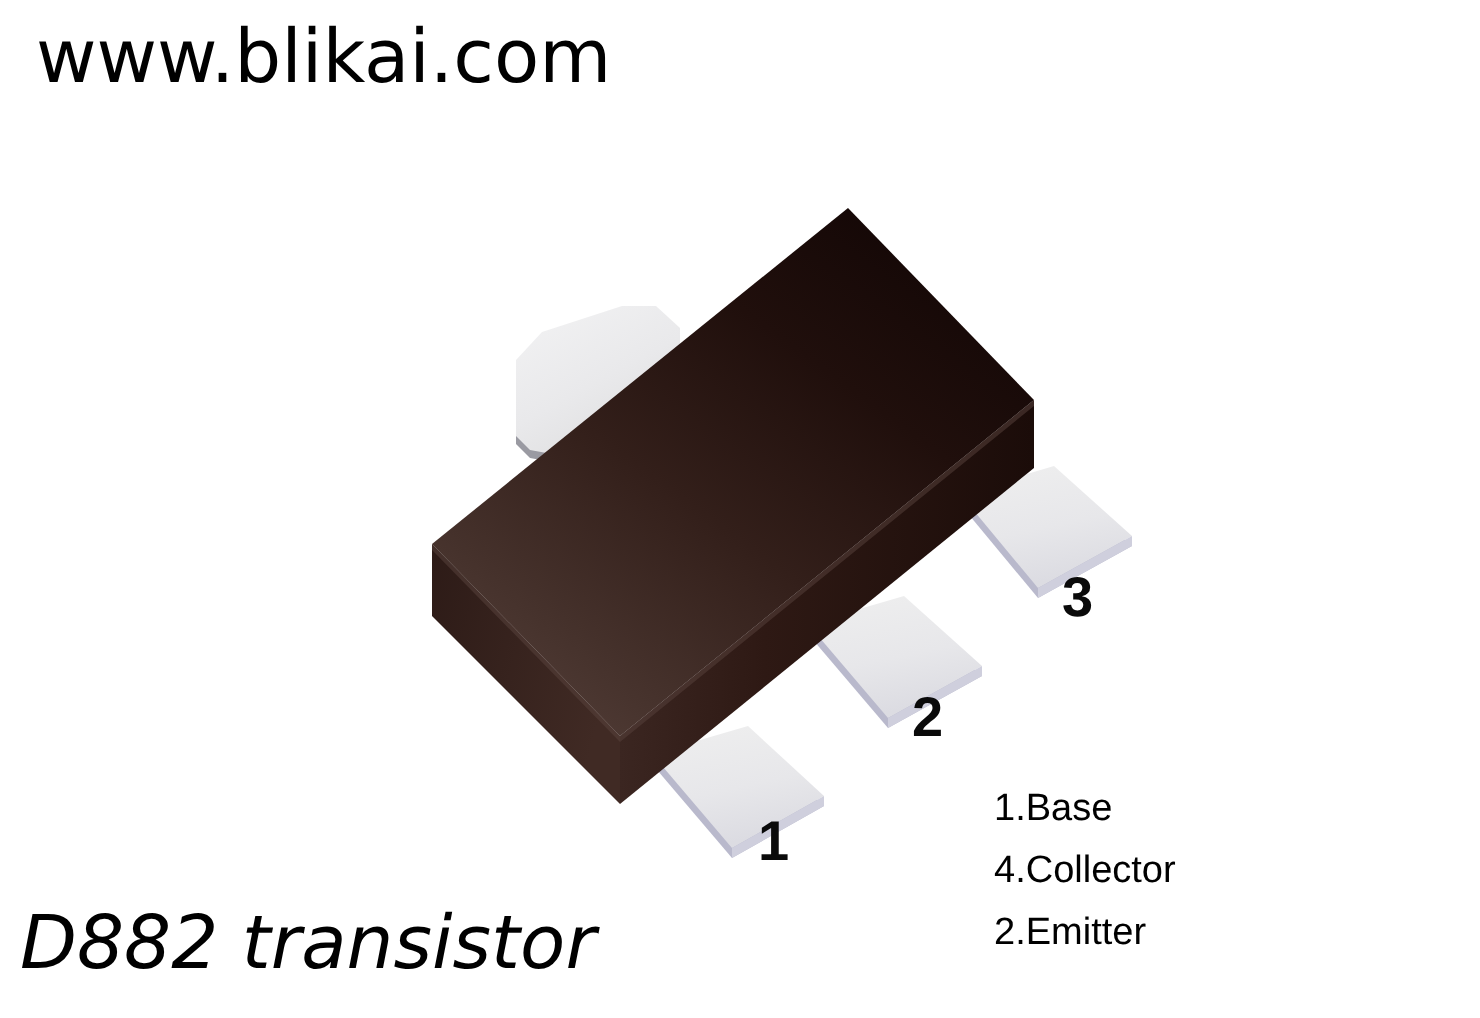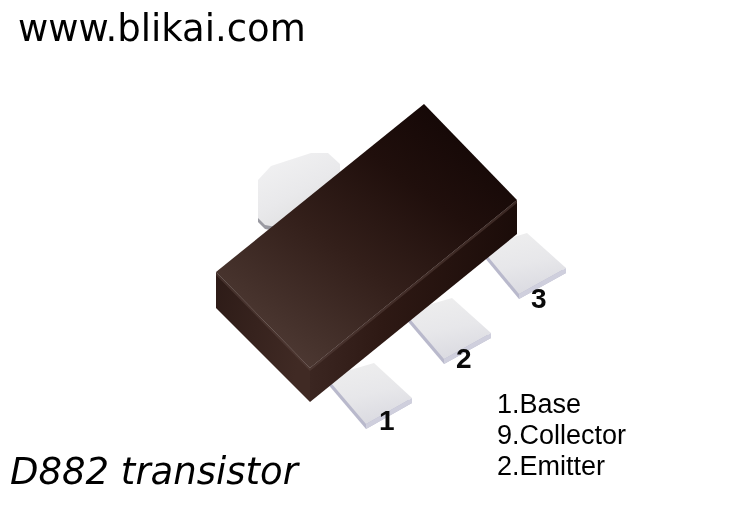--- a/index.html
+++ b/index.html
@@ -49,21 +49,21 @@
     white-space: nowrap;
     line-height: 1.1;
     font-style: italic;
   }
 
   .legend {
     position: absolute;
     left: 497px;
     top: 389px;
     font-family: "Liberation Sans", sans-serif;
-    font-size: 27px;
+    font-size: 19px;
     font-weight: 400;
     color: #000000;
     line-height: 31px;
     white-space: nowrap;
   }
   .legend-row { display: block; }
 
   .pin-num {
     position: absolute;
     font-family: "Liberation Sans", sans-serif;
@@ -165,21 +165,21 @@
       <path d="M 216 272 L 310 368 L 310 371 L 216 275 Z" fill="#5a443d" opacity="0.5"></path>
     </g>
   </svg>
 
   <div class="watermark">www.blikai.com</div>
 
   <div class="caption">D882 transistor</div>
 
   <div class="legend">
     <span class="legend-row">1.Base</span>
-    <span class="legend-row">9.Collector</span>
+    <span class="legend-row">4.Collector</span>
     <span class="legend-row">2.Emitter</span>
   </div>
 
   <div class="pin-num" id="pin-label-1">1</div>
   <div class="pin-num" id="pin-label-2">2</div>
   <div class="pin-num" id="pin-label-3">3</div>
 
 </div>
 
 </body></html>

